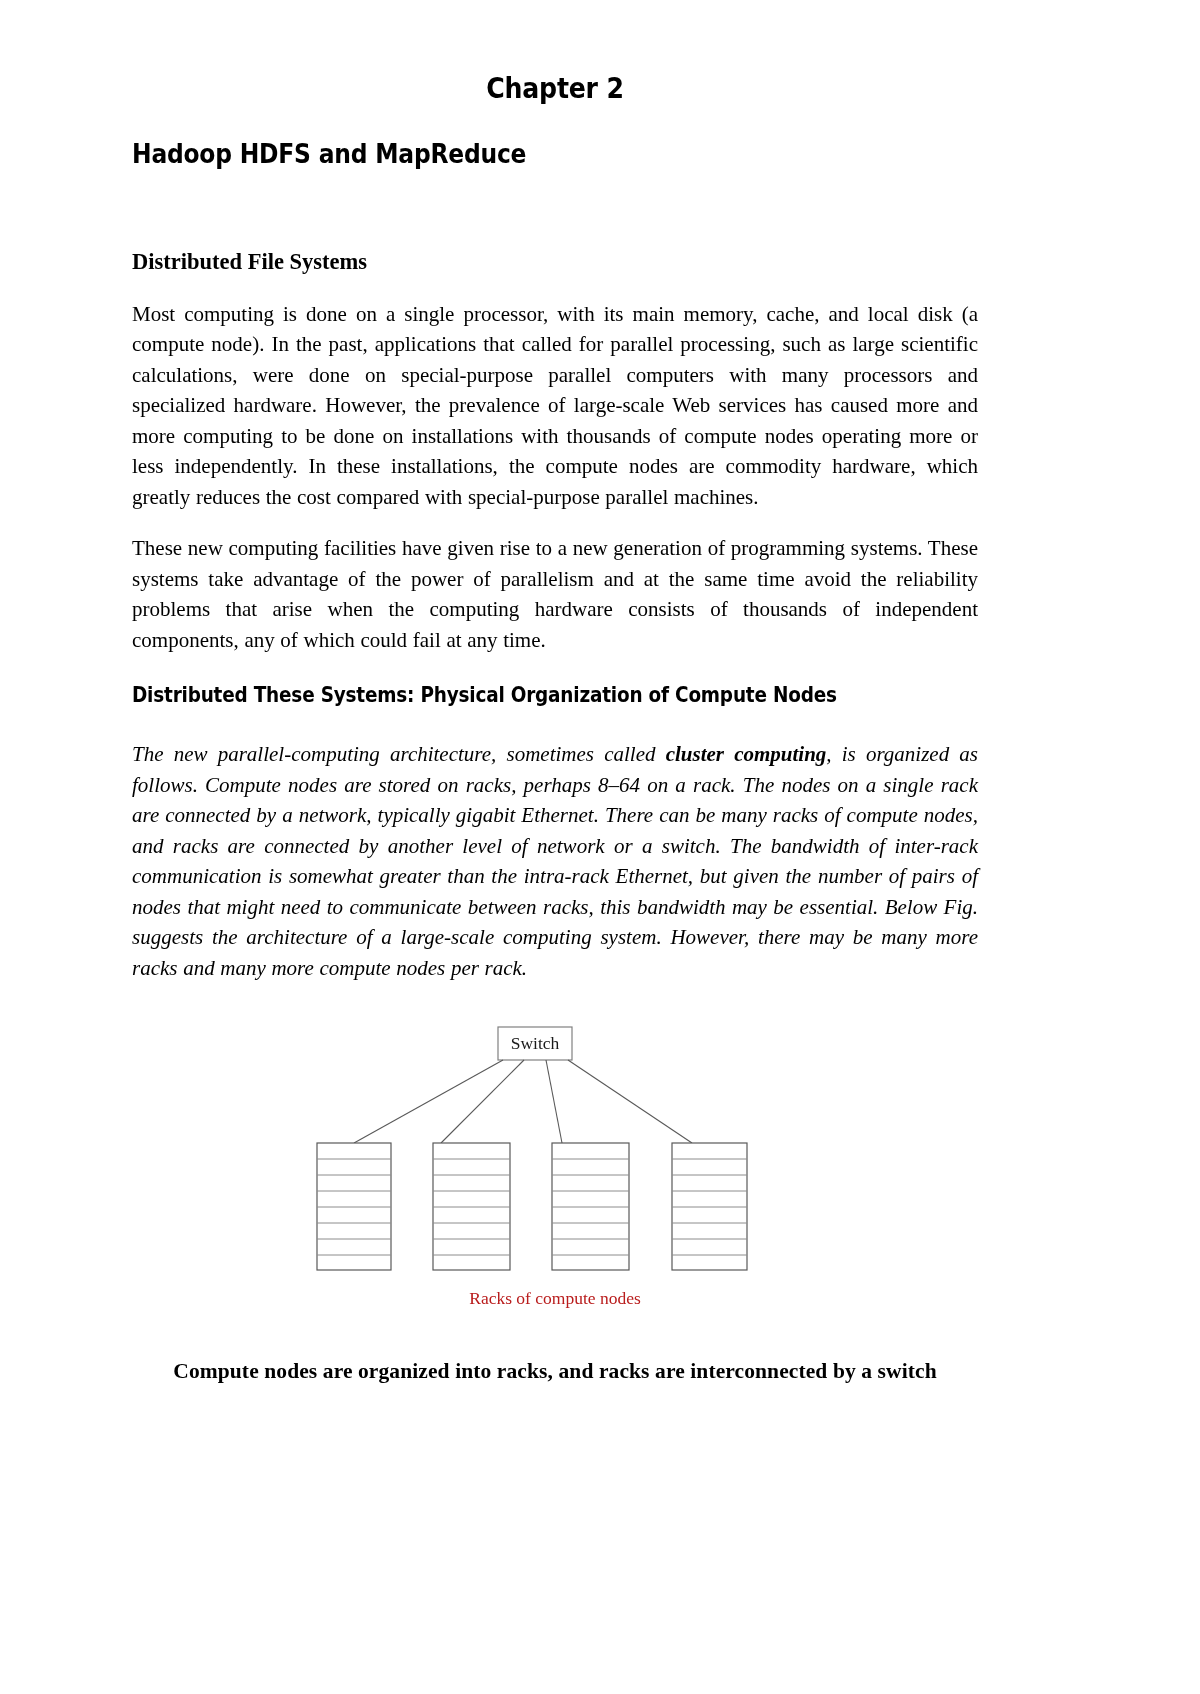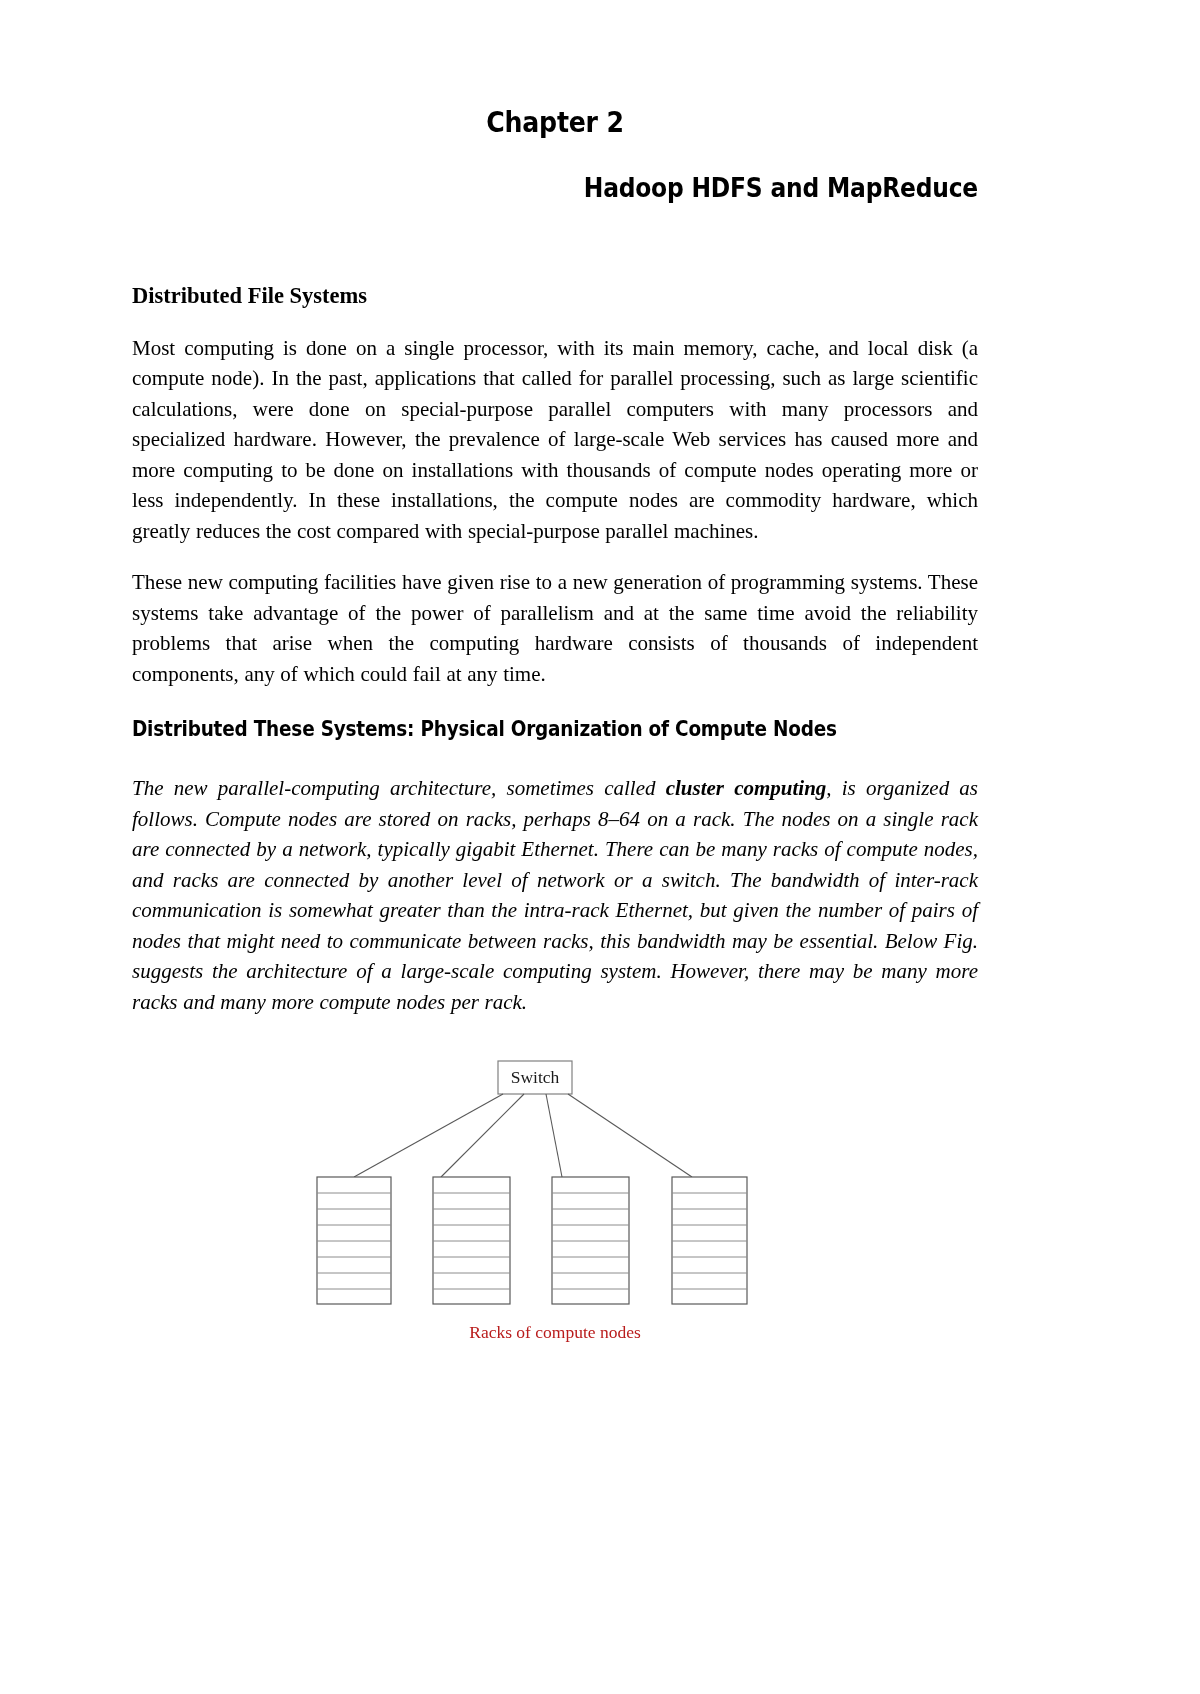--- a/index.html
+++ b/index.html
@@ -39,25 +39,25 @@
     font-family: "DejaVu Sans Condensed", "Liberation Sans Narrow", "Liberation Sans", sans-serif;
     font-weight: bold;
     color: #000000;
     letter-spacing: -0.2px;
   }
 
   .chapter-title {
     text-align: center;
     font-size: 28px;
     line-height: 34px;
-    margin-top: 106px;
+    margin-top: 72px;
   }
 
   .doc-subtitle {
-    text-align: right;
+    text-align: left;
     font-size: 26px;
     line-height: 32px;
     margin-top: 32px;
   }
 
   .serif-heading {
     font-family: Liberation Serif, serif;
     font-weight: bold;
     font-size: 22.5px;
     line-height: 28px;
@@ -202,15 +202,16 @@
           <line x1="540" y1="194" x2="615" y2="194" stroke="#8c8c8c" stroke-width="1"></line>
           <line x1="540" y1="210" x2="615" y2="210" stroke="#8c8c8c" stroke-width="1"></line>
           <line x1="540" y1="226" x2="615" y2="226" stroke="#8c8c8c" stroke-width="1"></line>
           <line x1="540" y1="242" x2="615" y2="242" stroke="#8c8c8c" stroke-width="1"></line>
         </g>
       </svg>
 
       <div class="fig-caption">Racks of compute nodes</div>
     </div>
 
+    <div class="bold-caption">Compute nodes are organized into racks, and racks are interconnected by a switch</div>
 
   </div>
 </div>
 
 </body></html>

